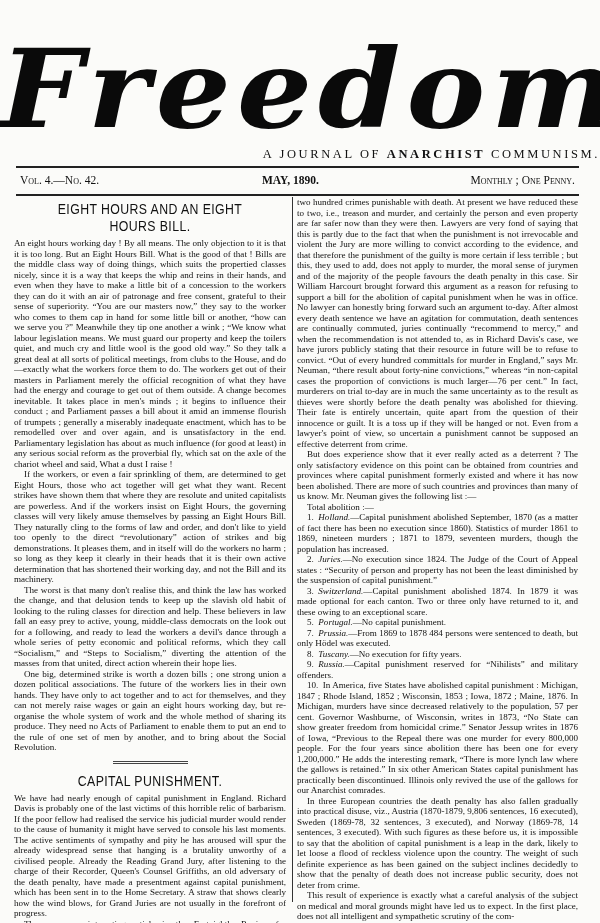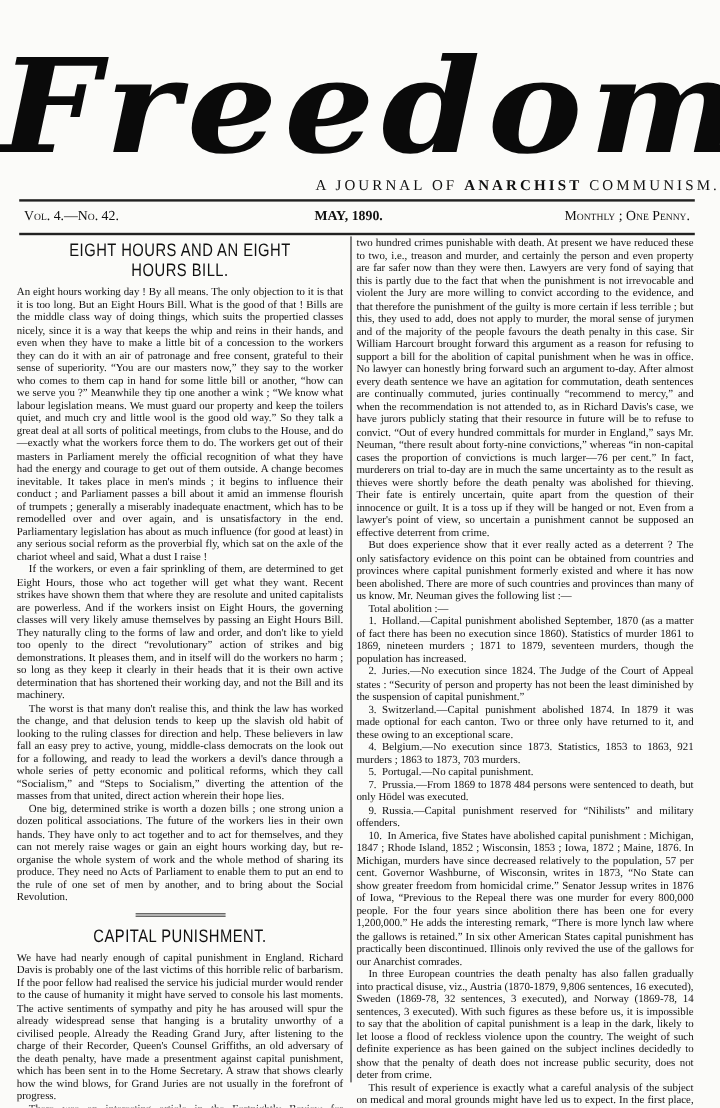--- a/index.html
+++ b/index.html
@@ -28,21 +28,21 @@
   .col.right { left: 297px; width: 281px; }
   .divider { position: absolute; left: 292px; top: 197px; width: 1px; height: 705px; background: #333; }
   h2.head {
     margin: 3px 0 4px 0; text-align: center; font-family: "Liberation Sans", "DejaVu Sans", sans-serif;
     font-weight: normal; font-size: 15px; letter-spacing: 0.5px; transform: scaleX(0.82); line-height: 17px;
   }
   p { margin: 0; text-indent: 10px; }
   p.noindent { text-indent: 0; }
   .sc { font-variant: small-caps; }
   .sep { width: 75px; margin: 8px auto 8px auto; border-top: 1px solid #444; border-bottom: 1px solid #444; height: 1px; }
-  .it { }
+  .it { font-style: italic; }
 </style>
 </head>
 <body>
 
 <div class="masthead">
   <div class="title">Freedom</div>
   <div class="subtitle">
     <span>A JOURNAL OF </span><b>ANARCHIST</b><span> COMMUNISM.</span>
   </div>
 </div>
@@ -71,21 +71,21 @@
 </div>
 
 <div class="col right">
   <p class="noindent">two hundred crimes punishable with death. At present we have reduced these to two, i.e., treason and murder, and certainly the person and even property are far safer now than they were then. Lawyers are very fond of saying that this is partly due to the fact that when the punishment is not irrevocable and violent the Jury are more willing to convict according to the evidence, and that therefore the punishment of the guilty is more certain if less terrible ; but this, they used to add, does not apply to murder, the moral sense of jurymen and of the majority of the people favours the death penalty in this case. Sir William Harcourt brought forward this argument as a reason for refusing to support a bill for the abolition of capital punishment when he was in office. No lawyer can honestly bring forward such an argument to-day. After almost every death sentence we have an agitation for commutation, death sentences are continually commuted, juries continually “recommend to mercy,” and when the recommendation is not attended to, as in Richard Davis's case, we have jurors publicly stating that their resource in future will be to refuse to convict. “Out of every hundred committals for murder in England,” says Mr. Neuman, “there result about forty-nine convictions,” whereas “in non-capital cases the proportion of convictions is much larger—76 per cent.” In fact, murderers on trial to-day are in much the same uncertainty as to the result as thieves were shortly before the death penalty was abolished for thieving. Their fate is entirely uncertain, quite apart from the question of their innocence or guilt. It is a toss up if they will be hanged or not. Even from a lawyer's point of view, so uncertain a punishment cannot be supposed an effective deterrent from crime.</p>
   <p>But does experience show that it ever really acted as a deterrent ? The only satisfactory evidence on this point can be obtained from countries and provinces where capital punishment formerly existed and where it has now been abolished. There are more of such countries and provinces than many of us know. Mr. Neuman gives the following list :—</p>
   <p>Total abolition :—</p>
   <div id="abolition-list">
       <p><span>1.</span> <span class="it">Holland.</span><span>—Capital punishment abolished September, 1870 (as a matter of fact there has been no execution since 1860). Statistics of murder 1861 to 1869, nineteen murders ; 1871 to 1879, seventeen murders, though the population has increased.</span></p>
       <p><span>2.</span> <span class="it">Juries.</span><span>—No execution since 1824. The Judge of the Court of Appeal states : “Security of person and property has not been the least diminished by the suspension of capital punishment.”</span></p>
       <p><span>3.</span> <span class="it">Switzerland.</span><span>—Capital punishment abolished 1874. In 1879 it was made optional for each canton. Two or three only have returned to it, and these owing to an exceptional scare.</span></p>
-      <p><span>4.</span> <span class="it">Belgium.</span><span>—No execution since 1873. Statistics, 1853 to 1863, 921 murders ; 1863 to 1873, 703 murders.</span></p>
       <p><span>5.</span> <span class="it">Portugal.</span><span>—No capital punishment.</span></p>
       <p><span>7.</span> <span class="it">Prussia.</span><span>—From 1869 to 1878 484 persons were sentenced to death, but only Hödel was executed.</span></p>
+      <p><span>8.</span> <span class="it">Tuscany.</span><span>—No execution for fifty years.</span></p>
       <p><span>9.</span> <span class="it">Russia.</span><span>—Capital punishment reserved for “Nihilists” and military offenders.</span></p>
       <p><span>10.</span> <span class="it"></span><span>In America, five States have abolished capital punishment : Michigan, 1847 ; Rhode Island, 1852 ; Wisconsin, 1853 ; Iowa, 1872 ; Maine, 1876. In Michigan, murders have since decreased relatively to the population, 57 per cent. Governor Washburne, of Wisconsin, writes in 1873, “No State can show greater freedom from homicidal crime.” Senator Jessup writes in 1876 of Iowa, “Previous to the Repeal there was one murder for every 800,000 people. For the four years since abolition there has been one for every 1,200,000.” He adds the interesting remark, “There is more lynch law where the gallows is retained.” In six other American States capital punishment has practically been discontinued. Illinois only revived the use of the gallows for our Anarchist comrades.</span></p>
     </div>
   <p>In three European countries the death penalty has also fallen gradually into practical disuse, viz., Austria (1870-1879, 9,806 sentences, 16 executed), Sweden (1869-78, 32 sentences, 3 executed), and Norway (1869-78, 14 sentences, 3 executed). With such figures as these before us, it is impossible to say that the abolition of capital punishment is a leap in the dark, likely to let loose a flood of reckless violence upon the country. The weight of such definite experience as has been gained on the subject inclines decidedly to show that the penalty of death does not increase public security, does not deter from crime.</p>
   <p>This result of experience is exactly what a careful analysis of the subject on medical and moral grounds might have led us to expect. In the first place, does not all intelligent and sympathetic scrutiny of the com-</p>
 </div>
 
 </body></html>

